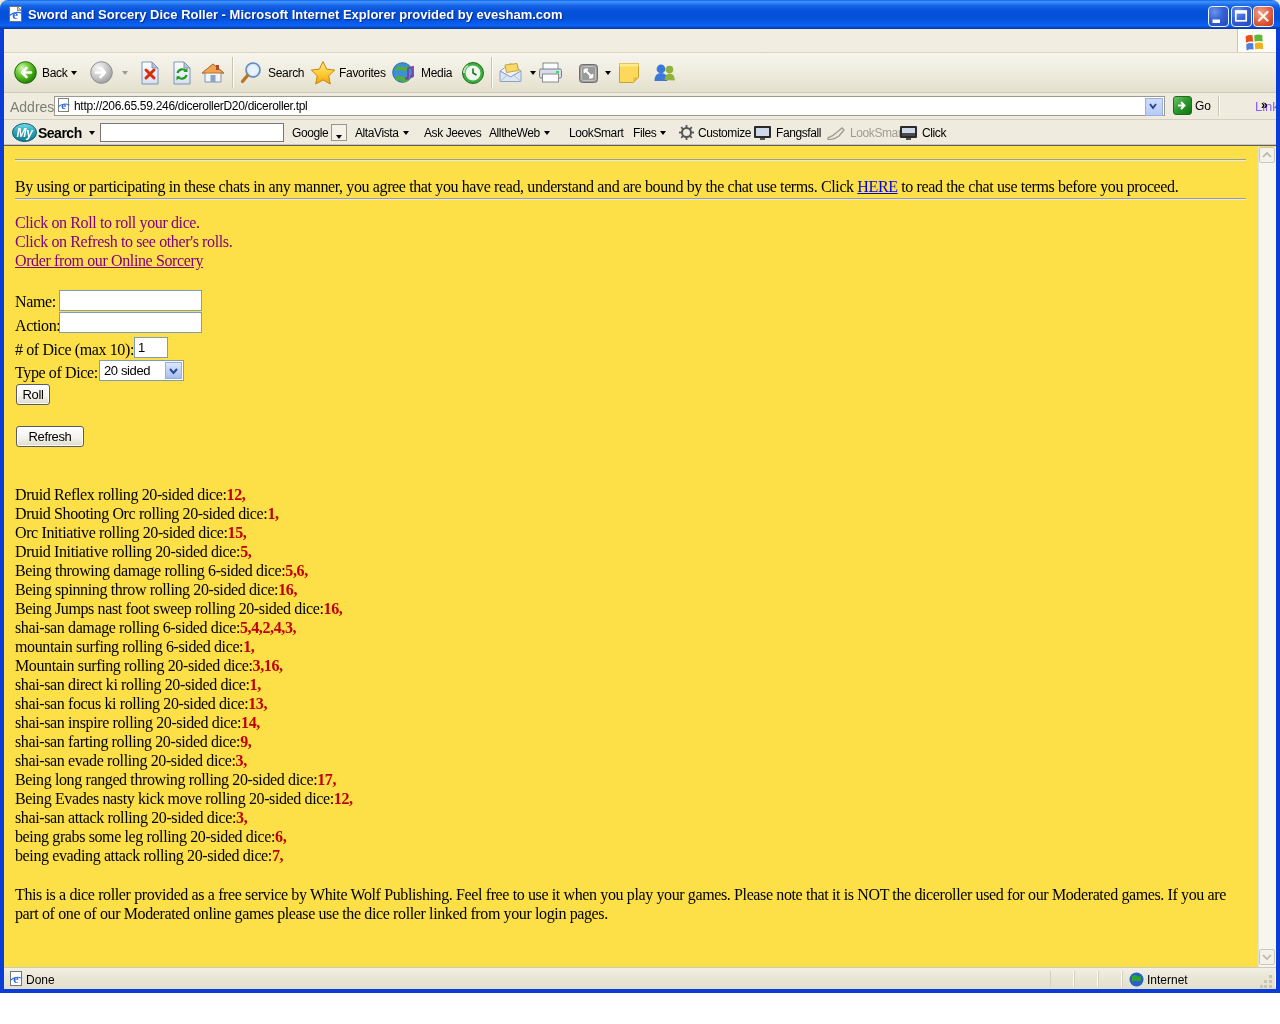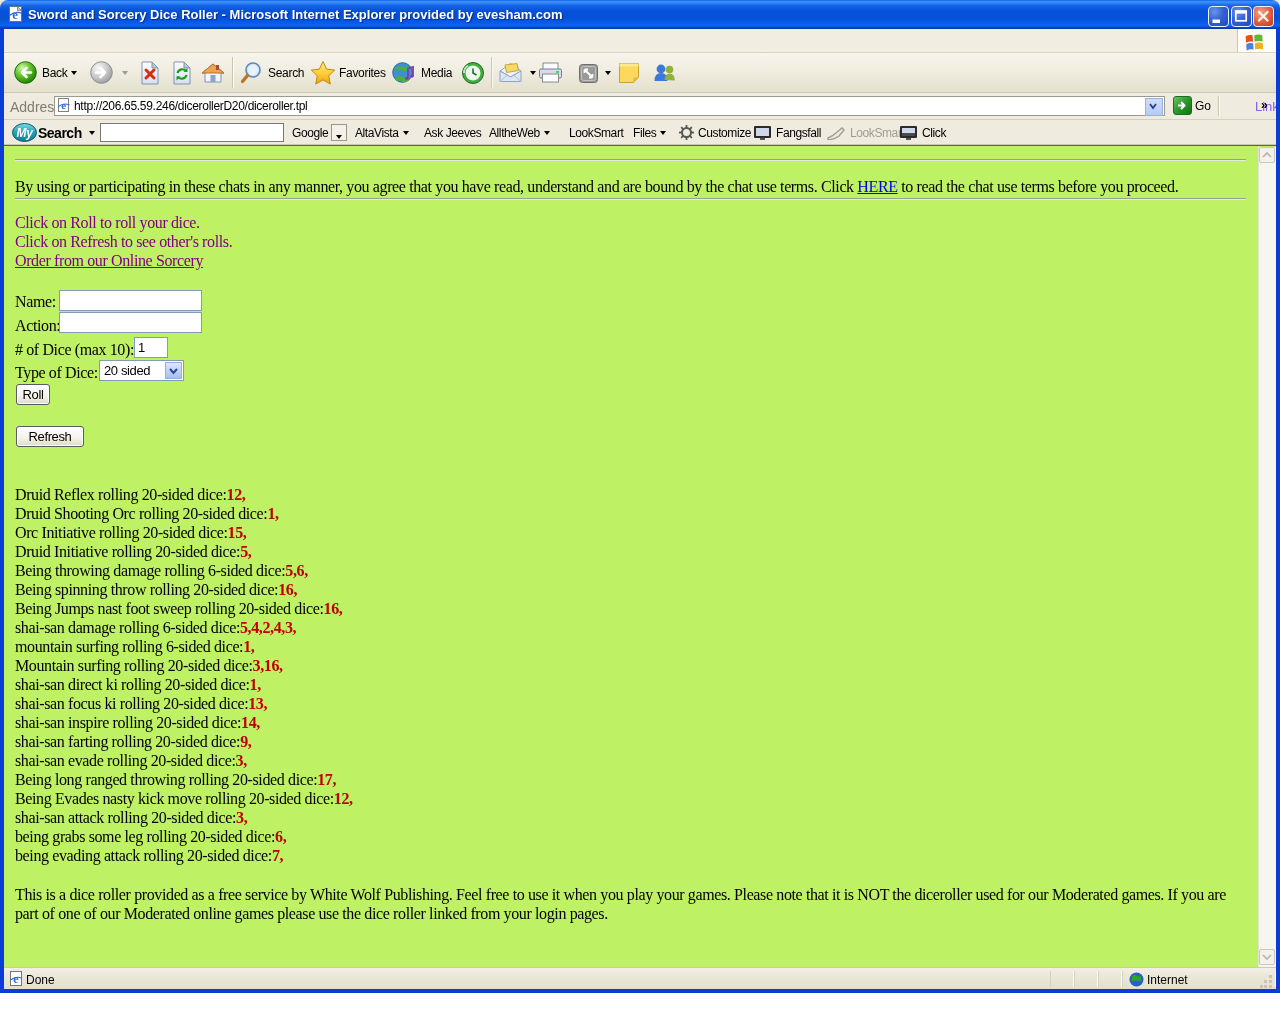--- a/index.html
+++ b/index.html
@@ -36,21 +36,21 @@
   background:linear-gradient(135deg,#6fc26f 0%,#2f9b2f 45%,#127312 100%);border:1px solid #1d6b1d;box-sizing:border-box;}
 .gotext{position:absolute;left:1191px;top:6px;font-size:12px;color:#000;}
 .linkstext{position:absolute;left:1228px;top:6px;font-size:13px;color:#8b5cf6;margin-left:23px;}
 .chev{position:absolute;left:1257px;top:5px;font-size:12px;font-weight:bold;color:#000;}
 
 .searchbar{position:absolute;left:4px;top:120px;width:1272px;height:24px;background:#efecdf;border-bottom:1px solid #cac7b6;}
 .sb{position:absolute;top:0;height:25px;display:flex;align-items:center;font-size:12px;color:#000;white-space:nowrap;letter-spacing:-0.4px;}
 .sbinput{position:absolute;left:96px;top:3px;width:184px;height:19px;background:#fff;border:1px solid #777;box-sizing:border-box;}
 .caret{display:inline-block;width:0;height:0;border-left:3px solid transparent;border-right:3px solid transparent;border-top:4px solid #000;margin-left:4px;}
 
-.content{position:absolute;left:4px;top:145px;width:1272px;height:822px;background:#bef264;border-top:1px solid #5f5f5f;box-sizing:border-box;}
+.content{position:absolute;left:4px;top:145px;width:1272px;height:822px;background:#fde047;border-top:1px solid #5f5f5f;box-sizing:border-box;}
 .scrollbar{position:absolute;right:0;top:1px;width:17px;height:820px;background:#f6f5ee;border-left:1px solid #e3e2da;}
 .sbtn{position:absolute;left:0px;width:16px;height:16px;background:#f3f1e8;border:1px solid #c9c8bd;box-sizing:border-box;border-radius:2px;}
 .page{position:absolute;left:0;top:2px;width:1255px;height:820px;font-family:"Liberation Serif",serif;font-size:16px;color:#000;letter-spacing:-0.38px;}
 .page .abs{position:absolute;white-space:nowrap;}
 hr.rule{position:absolute;left:15px;width:1231px;border:none;border-top:1px solid #9c9c9c;border-bottom:1px solid #e8e8e8;margin:0;height:0;}
 .purple{color:#800080;}
 .red{color:#c00000;font-weight:bold;}
 a.blue{color:#0000ee;text-decoration:underline;}
 a.visited{color:#800080;text-decoration:underline;}
 input.txt{position:absolute;background:#fff;border:1px solid #7f9db9;box-sizing:border-box;font-family:"Liberation Sans",sans-serif;font-size:13px;padding:1px 3px;}

